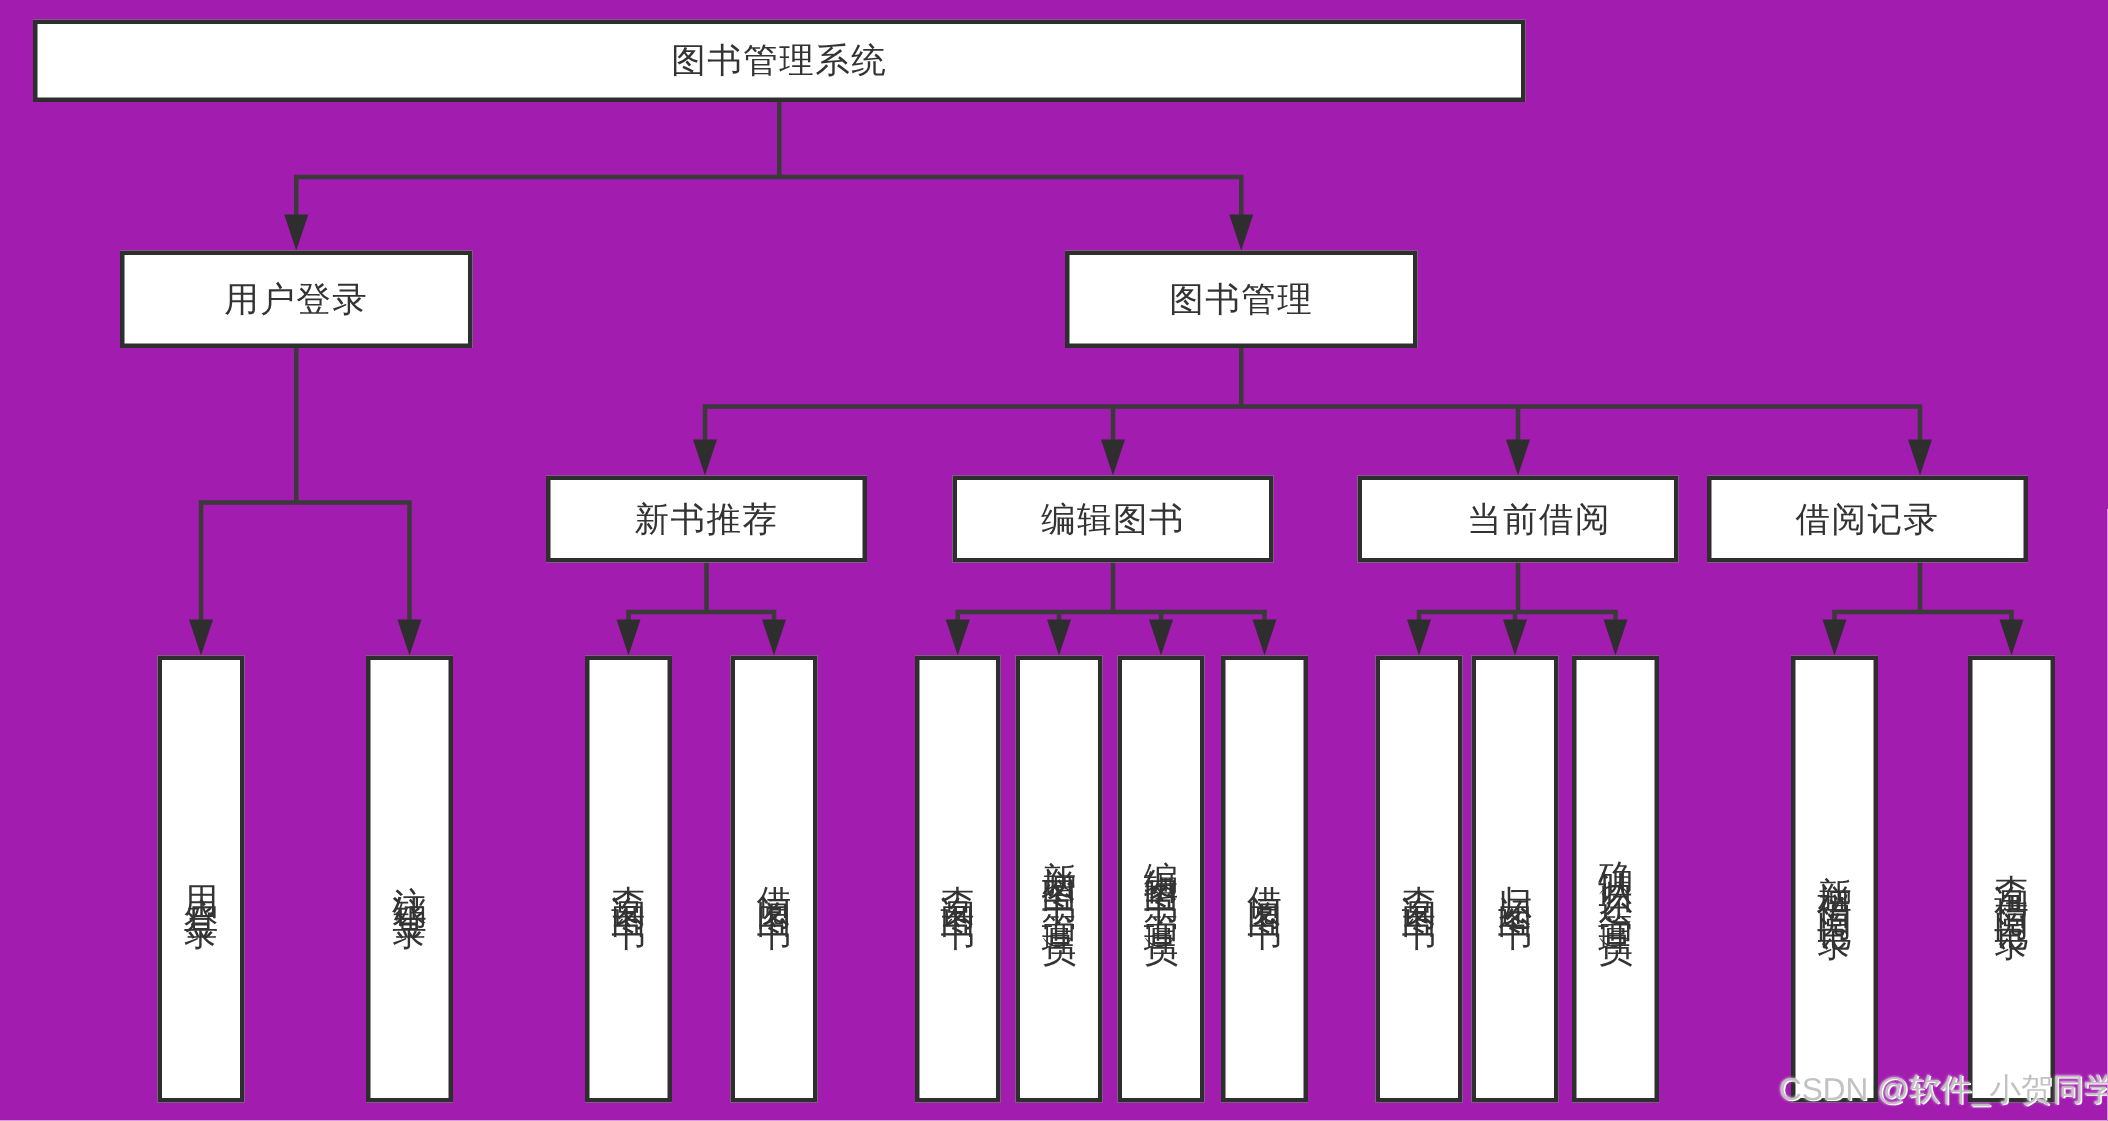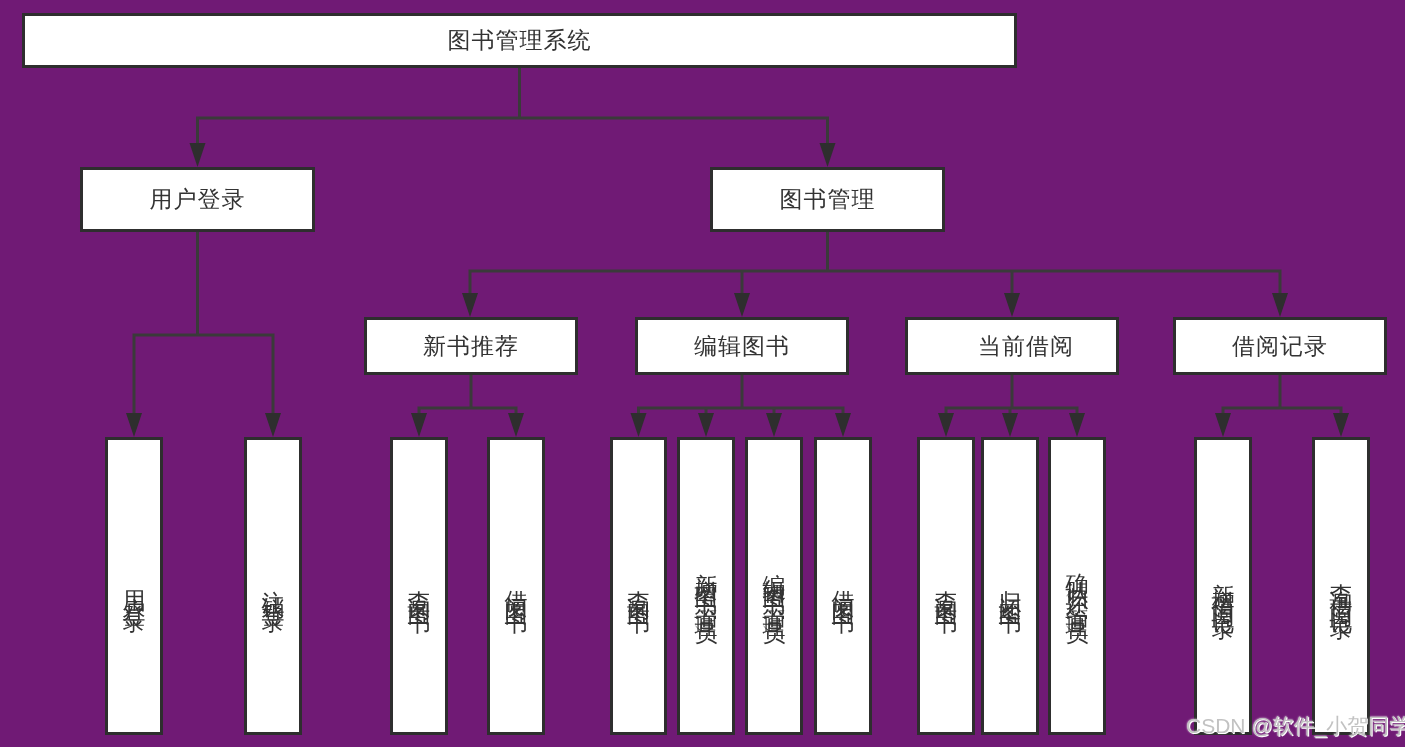--- a/index.html
+++ b/index.html
@@ -4,21 +4,21 @@
 <style>
   html, body {
     margin: 0;
     padding: 0;
     background: #ffffff;
   }
   .canvas {
     position: relative;
     width: 1405px;
     height: 747px;
-    background: #701a75;
+    background: #a21caf;
     font-family: "Liberation Sans", sans-serif;
     overflow: hidden;
     text-align: center;
   }
   .connectors {
     position: absolute;
     left: 0;
     top: 0;
     width: 1405px;
     height: 747px;
@@ -46,21 +46,21 @@
     letter-spacing: 7px;
     line-height: 1;
   }
   .root  { left: 22px;  top: 13px;  width: 995px; height: 55px; }
   .lv2-0 { left: 80px;  top: 167px; width: 235px; height: 65px; }
   .lv2-1 { left: 710px; top: 167px; width: 235px; height: 65px; }
   .lv3   { top: 317px; width: 214px; height: 58px; }
   .lv3-0 { left: 364px; }
   .lv3-1 { left: 635px; }
   .lv3-2 { left: 905px; padding-left: 28px; }
-  .lv3-3 { left: 1173px; font-family: Liberation Serif, serif; }
+  .lv3-3 { left: 1138px; font-family: Liberation Serif, serif; }
   .leaf  { top: 437px; width: 58px; height: 298px; }
   .lf-a0 { left: 105px; }
   .lf-a1 { left: 244px; }
   .lf-b0 { left: 390px; }
   .lf-b1 { left: 487px; }
   .lf-c0 { left: 610px; width: 57px; }
   .lf-c1 { left: 677px; }
   .lf-c2 { left: 745px; }
   .lf-c3 { left: 814px; }
   .lf-d0 { left: 917px; }

